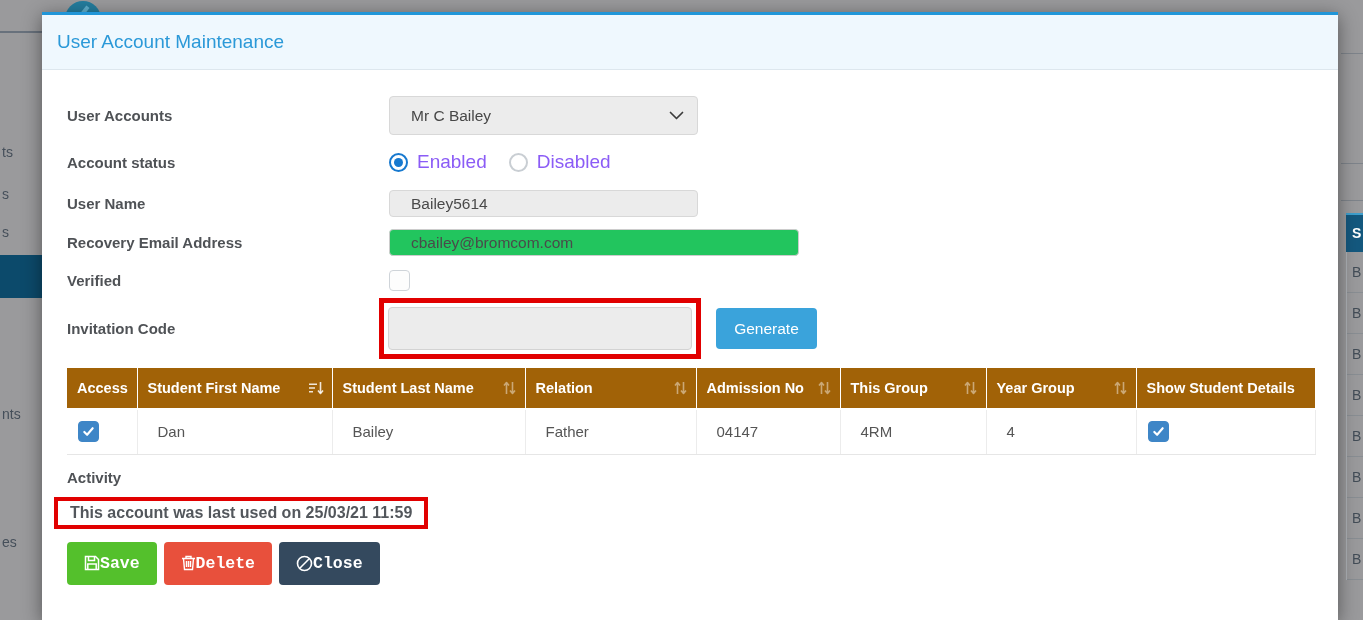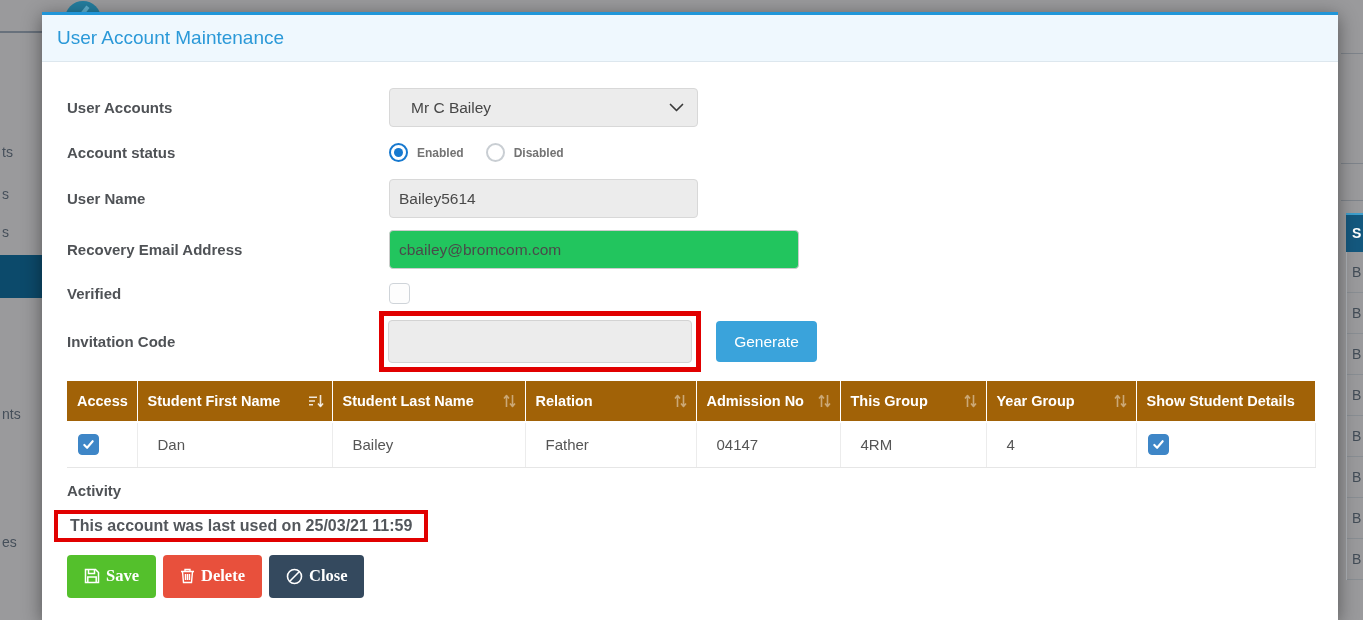--- a/index.html
+++ b/index.html
@@ -23,41 +23,41 @@
   .rline1 { top:53px; } .rline2 { top:163px; } .rline3 { top:200px; }
   .bg-rtable-header { position:absolute; left:1346px; top:213px; width:17px; height:39px;
                       background:#14587e; border-top:2px solid #3e9fcd; color:#fff; font-weight:700;
                       font-size:14px; padding:10px 0 0 6px; }
   .bg-rtable-rows { position:absolute; left:1346px; top:252px; width:17px; border-left:1px solid #aeb2b6; }
   .bg-rrow { height:41px; border-bottom:1px solid #898e93; color:#434d57; font-size:14px; padding:12px 0 0 5px; }
 
   
   .modal { position:absolute; left:42px; top:12px; width:1296px; height:608px; background:#fff;
            border-top:3px solid #2196d8; box-shadow:0 4px 18px rgba(0,0,0,.45); }
-  .modal-header { height:47px; background:#eff8fe; border-bottom:1px solid #dde7ee;
+  .modal-header { height:55px; background:#eff8fe; border-bottom:1px solid #dde7ee;
                   display:flex; align-items:center; padding-left:15px; }
   .modal-title { color:#2b99d8; font-size:19px; }
   .modal-body { padding:0 23px 0 25px; }
 
   .frow { display:flex; align-items:center; }
   .flabel { width:322px; flex:0 0 322px; color:#4f5256; font-size:15px; font-weight:600; }
 
   .sel { width:309px; height:39px; background:#ececec; border:1px solid #d8d8d8; border-radius:4px;
          display:flex; align-items:center; padding:0 13px 0 21px; color:#474747; font-size:15.5px; cursor:pointer; }
   .sel .sel-val { flex:1; }
-  .inp { height:39px; border-radius:4px; font-size:15.5px; color:#4a4a4a; display:flex; align-items:center; padding-left:9px; }
+  .inp { height:27px; border-radius:4px; font-size:15.5px; color:#4a4a4a; display:flex; align-items:center; padding-left:21px; }
   .inp-gray { width:309px; background:#ececec; border:1px solid #d8d8d8; }
   .inp-white { width:410px; background:#22c55e; border:1px solid #cccccc; }
 
   .radio { width:19px; height:19px; border-radius:50%; background:#fff; position:relative; cursor:pointer; }
   .radio-on { border:2.5px solid #1779cf; }
   .radio-on::after { content:""; position:absolute; left:50%; top:50%; width:9px; height:9px; margin:-4.5px 0 0 -4.5px;
                      border-radius:50%; background:#1779cf; }
   .radio-off { border:2px solid #c9ced3; }
-  .radio-lbl { margin:0 22px 0 9px; color:#737373; font-size:12px; font-weight:700; }
+  .radio-lbl { margin:0 22px 0 9px; color:#8b5cf6; font-size:19px; font-weight:400; }
 
   .checkbox { width:21px; height:21px; border-radius:4px; cursor:pointer; }
   .cb-empty { background:#fdfdfd; border:1px solid #cfd4d9; }
   .cb-checked { background:#3e86c7; border:1px solid #3e86c7; display:flex; align-items:center; justify-content:center; }
 
   .red-wrap { border:5px solid #e10000; padding:4px; margin-left:-10px; }
   .inp-invite { width:304px; height:43px; background:#ececec; border:1px solid #d3d3d3; border-radius:4px; }
   .btn-generate { margin-left:15px; width:101px; height:41px; background:#3aa3db; border:none; border-radius:4px;
                   color:#fff; font-size:15.5px; font-family:inherit; cursor:pointer; }
 
@@ -72,21 +72,21 @@
   .students td:last-child, .students td:first-child { border-right:none; }
   .students td.cbcell { padding-left:11px; border-right:1px solid #ececec; }
   .students tr.hdr th { border-bottom:2px solid #fff; }
 
   .activity-label { margin-top:14px; color:#4f5256; font-size:15px; font-weight:600; }
   .activity-box { display:inline-block; margin-top:11px; margin-left:-13px; border:4px solid #e10000;
                   padding:3px 12px; color:#53575c; font-size:16px; font-weight:700; }
 
   .btn-row { margin-top:13px; display:flex; gap:7px; }
   .btn { height:43px; border:none; border-radius:4px; color:#fff; font-size:16.5px; font-weight:600;
-         font-family:Liberation Serif, serif; display:inline-flex; align-items:center; gap:6px; padding:0 17px; cursor:pointer; }
+         font-family:Liberation Mono, monospace; display:inline-flex; align-items:center; gap:0; padding:0 17px; cursor:pointer; }
   .btn-save { background:#54c02c; }
   .btn-delete { background:#e8503c; }
   .btn-close { background:#34495e; }
 
   .mt26 { margin-top:26px; } .mt16 { margin-top:16px; } .mt17 { margin-top:17px; }
   .mt12 { margin-top:12px; } .mt14 { margin-top:14px; } .mt7 { margin-top:7px; }
 </style>
 </head>
 <body>
 

